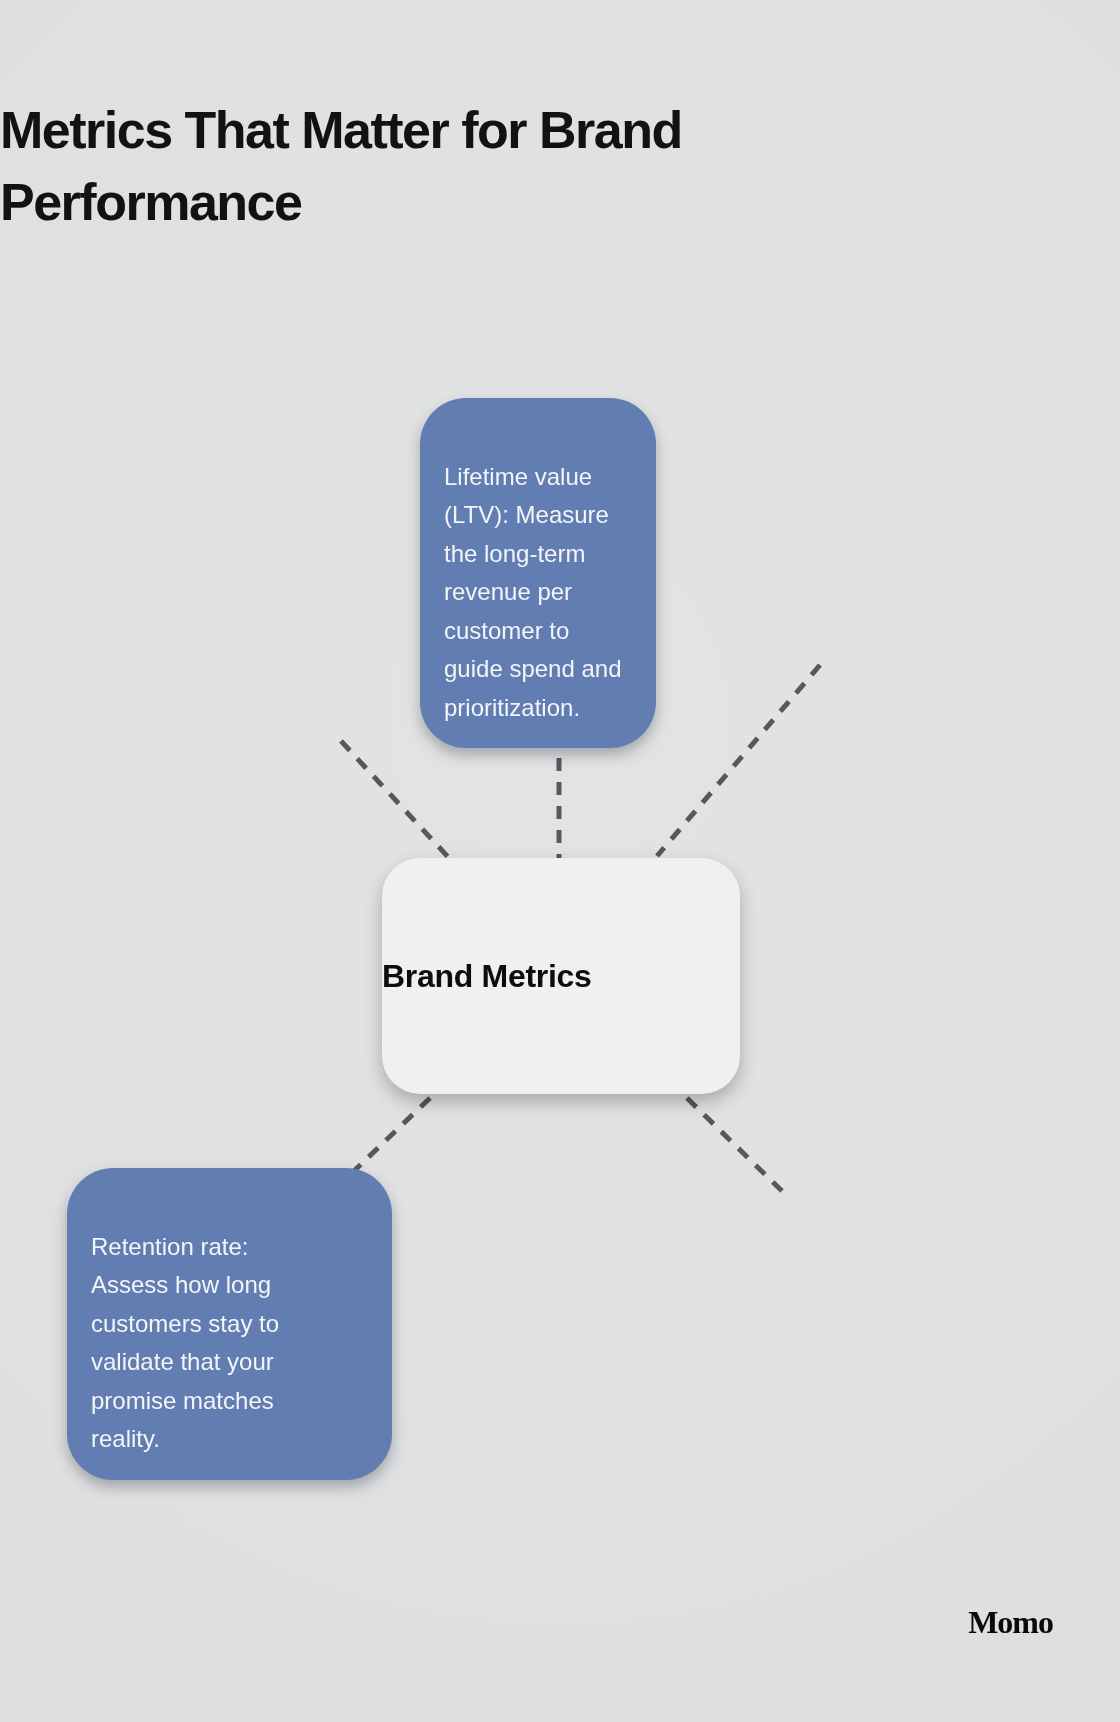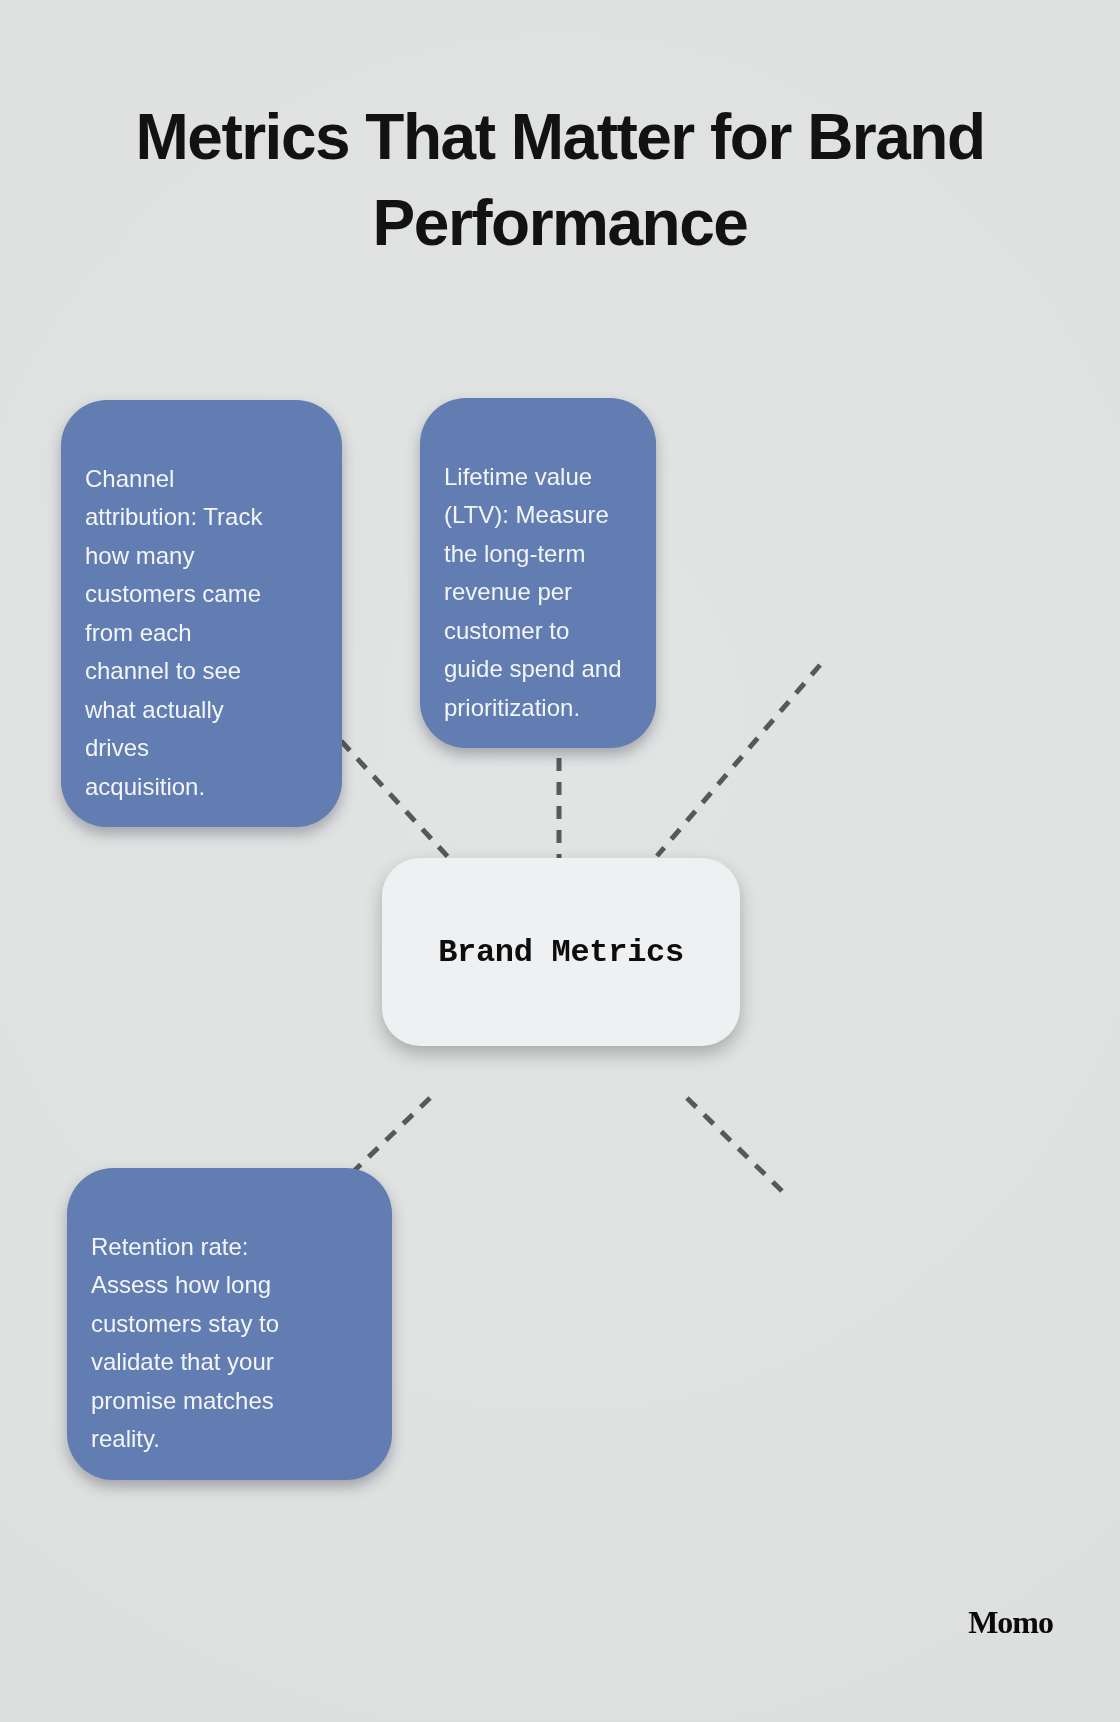--- a/index.html
+++ b/index.html
@@ -11,24 +11,23 @@
     margin: 0 auto;
     overflow: hidden;
     background: radial-gradient(130% 95% at 50% 42%, #e2e3e3 0%, #dfe0e0 55%, #d9dada 100%);
     font-family: "Liberation Sans", "DejaVu Sans", sans-serif;
   }
   .title {
     position: absolute;
     top: 94px;
     left: 0;
     width: 100%;
-    text-align: center;
-    font-size: 64px;
+    font-size: 52px;
     font-weight: 700;
-    line-height: 86px;
+    line-height: 72px;
     letter-spacing: -1.5px;
     color: #121212;
     white-space: pre-line;
   }
   .connectors {
     position: absolute;
     top: 0; left: 0;
     width: 1120px; height: 1722px;
     pointer-events: none;
   }
@@ -51,28 +50,27 @@
   .node-1 { left: 61px;  top: 400px;  width: 281px; }
   .node-2 { left: 420px; top: 398px;  width: 236px; }
   .node-3 { left: 779px; top: 398px;  width: 284px; }
   .node-4 { left: 67px;  top: 1168px; width: 325px; }
   .node-5 { left: 780px; top: 1167px; width: 283px; }
   .center-node {
     position: absolute;
     left: 382px;
     top: 858px;
     width: 358px;
-    height: 188px;
+    height: 236px;
     background: #eff0f2;
     border-radius: 38px;
     box-shadow: 0 8px 18px rgba(0, 0, 0, 0.25);
     display: flex;
     align-items: center;
-    justify-content: center;
-    font-family: Liberation Mono, monospace;
+    justify-content: flex-start;
   }
   .center-label {
     font-size: 32px;
     font-weight: 700;
     color: #0d0d0d;
     letter-spacing: -0.3px;
   }
   .brand-logo {
     position: absolute;
     top: 1604px;
@@ -93,31 +91,20 @@
 Performance</h1>
 
   <svg class="connectors" viewBox="0 0 1120 1722" xmlns="http://www.w3.org/2000/svg">
     <line x1="341" y1="741" x2="449" y2="858"></line>
     <line x1="559" y1="710" x2="559" y2="858"></line>
     <line x1="820" y1="665" x2="657" y2="856"></line>
     <line x1="430" y1="1098" x2="332" y2="1192"></line>
     <line x1="687" y1="1098" x2="786" y2="1195"></line>
   </svg>
 
-  <div class="node node-1">
-    <span>Channel
-attribution: Track
-how many
-customers came
-from each
-channel to see
-what actually
-drives
-acquisition.</span>
-  </div>
 
   <div class="node node-2">
     <span>Lifetime value
 (LTV): Measure
 the long-term
 revenue per
 customer to
 guide spend and
 prioritization.</span>
   </div>

